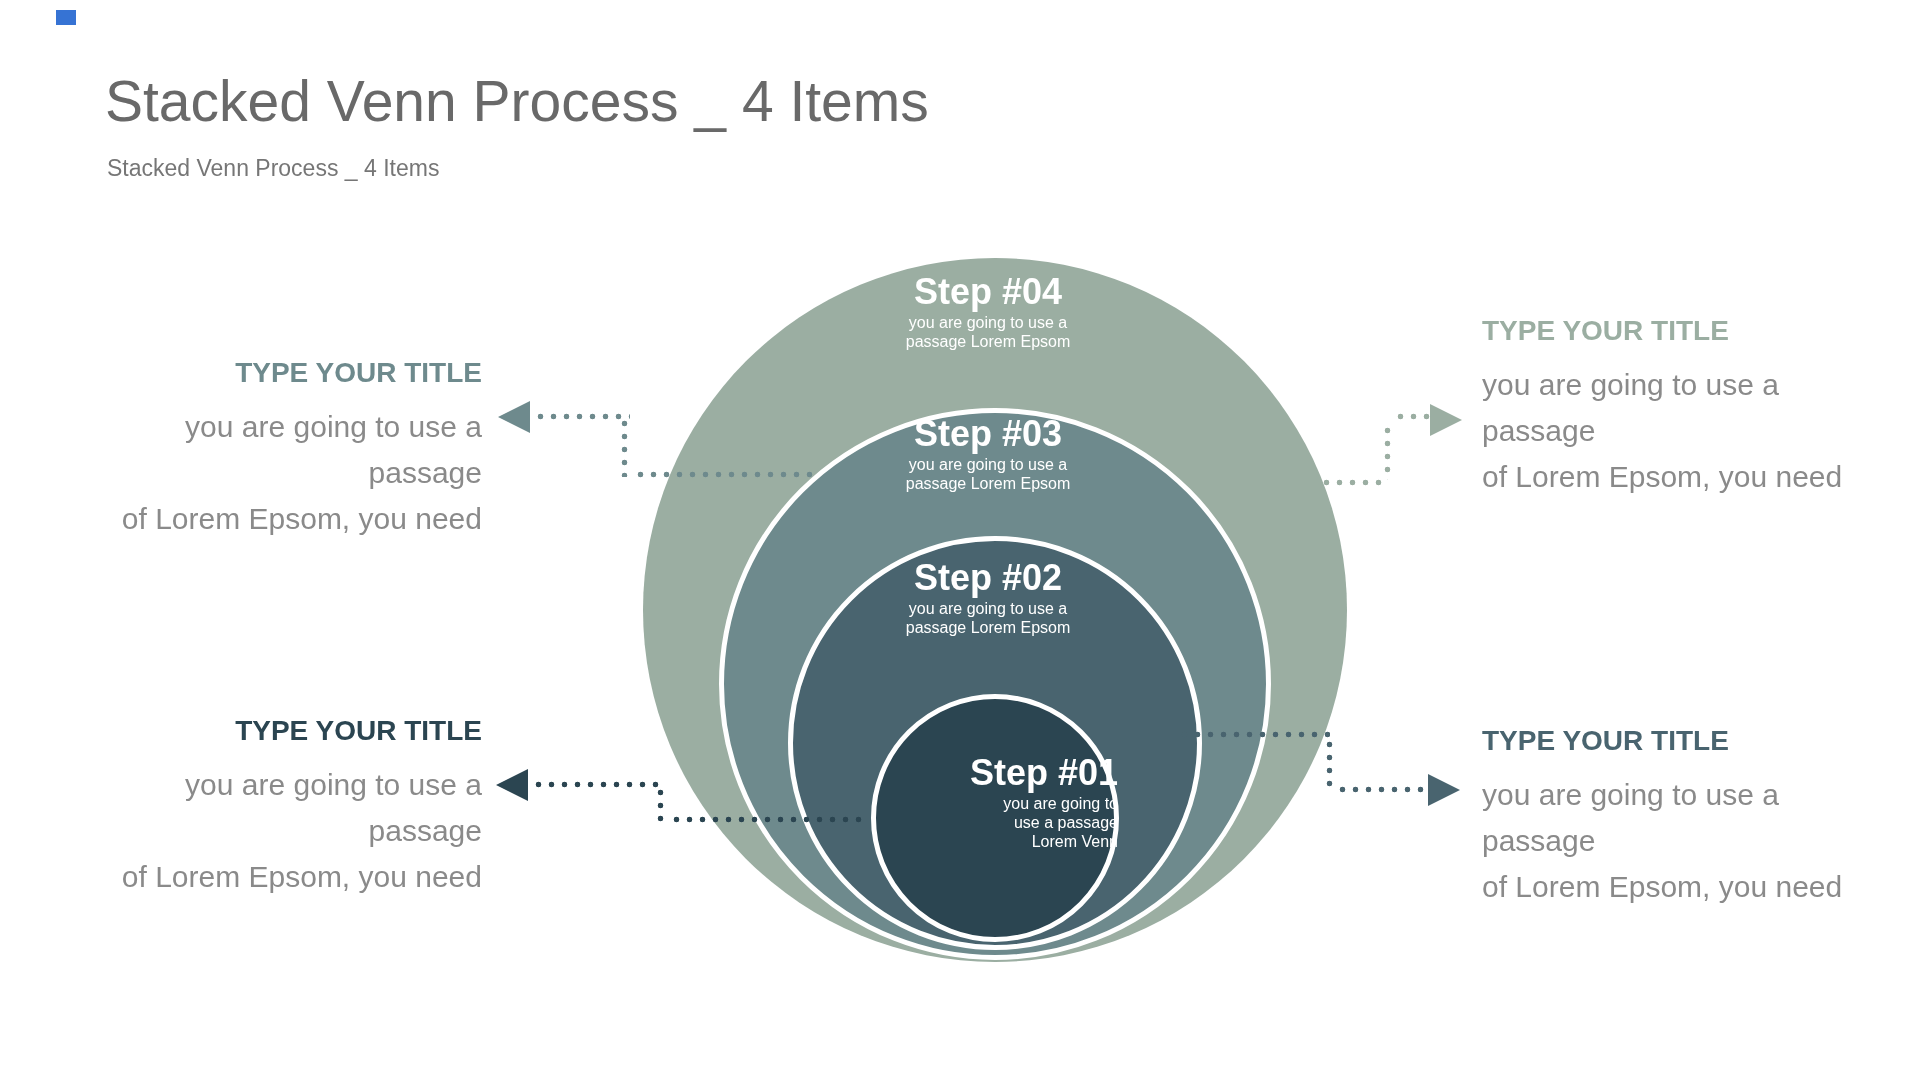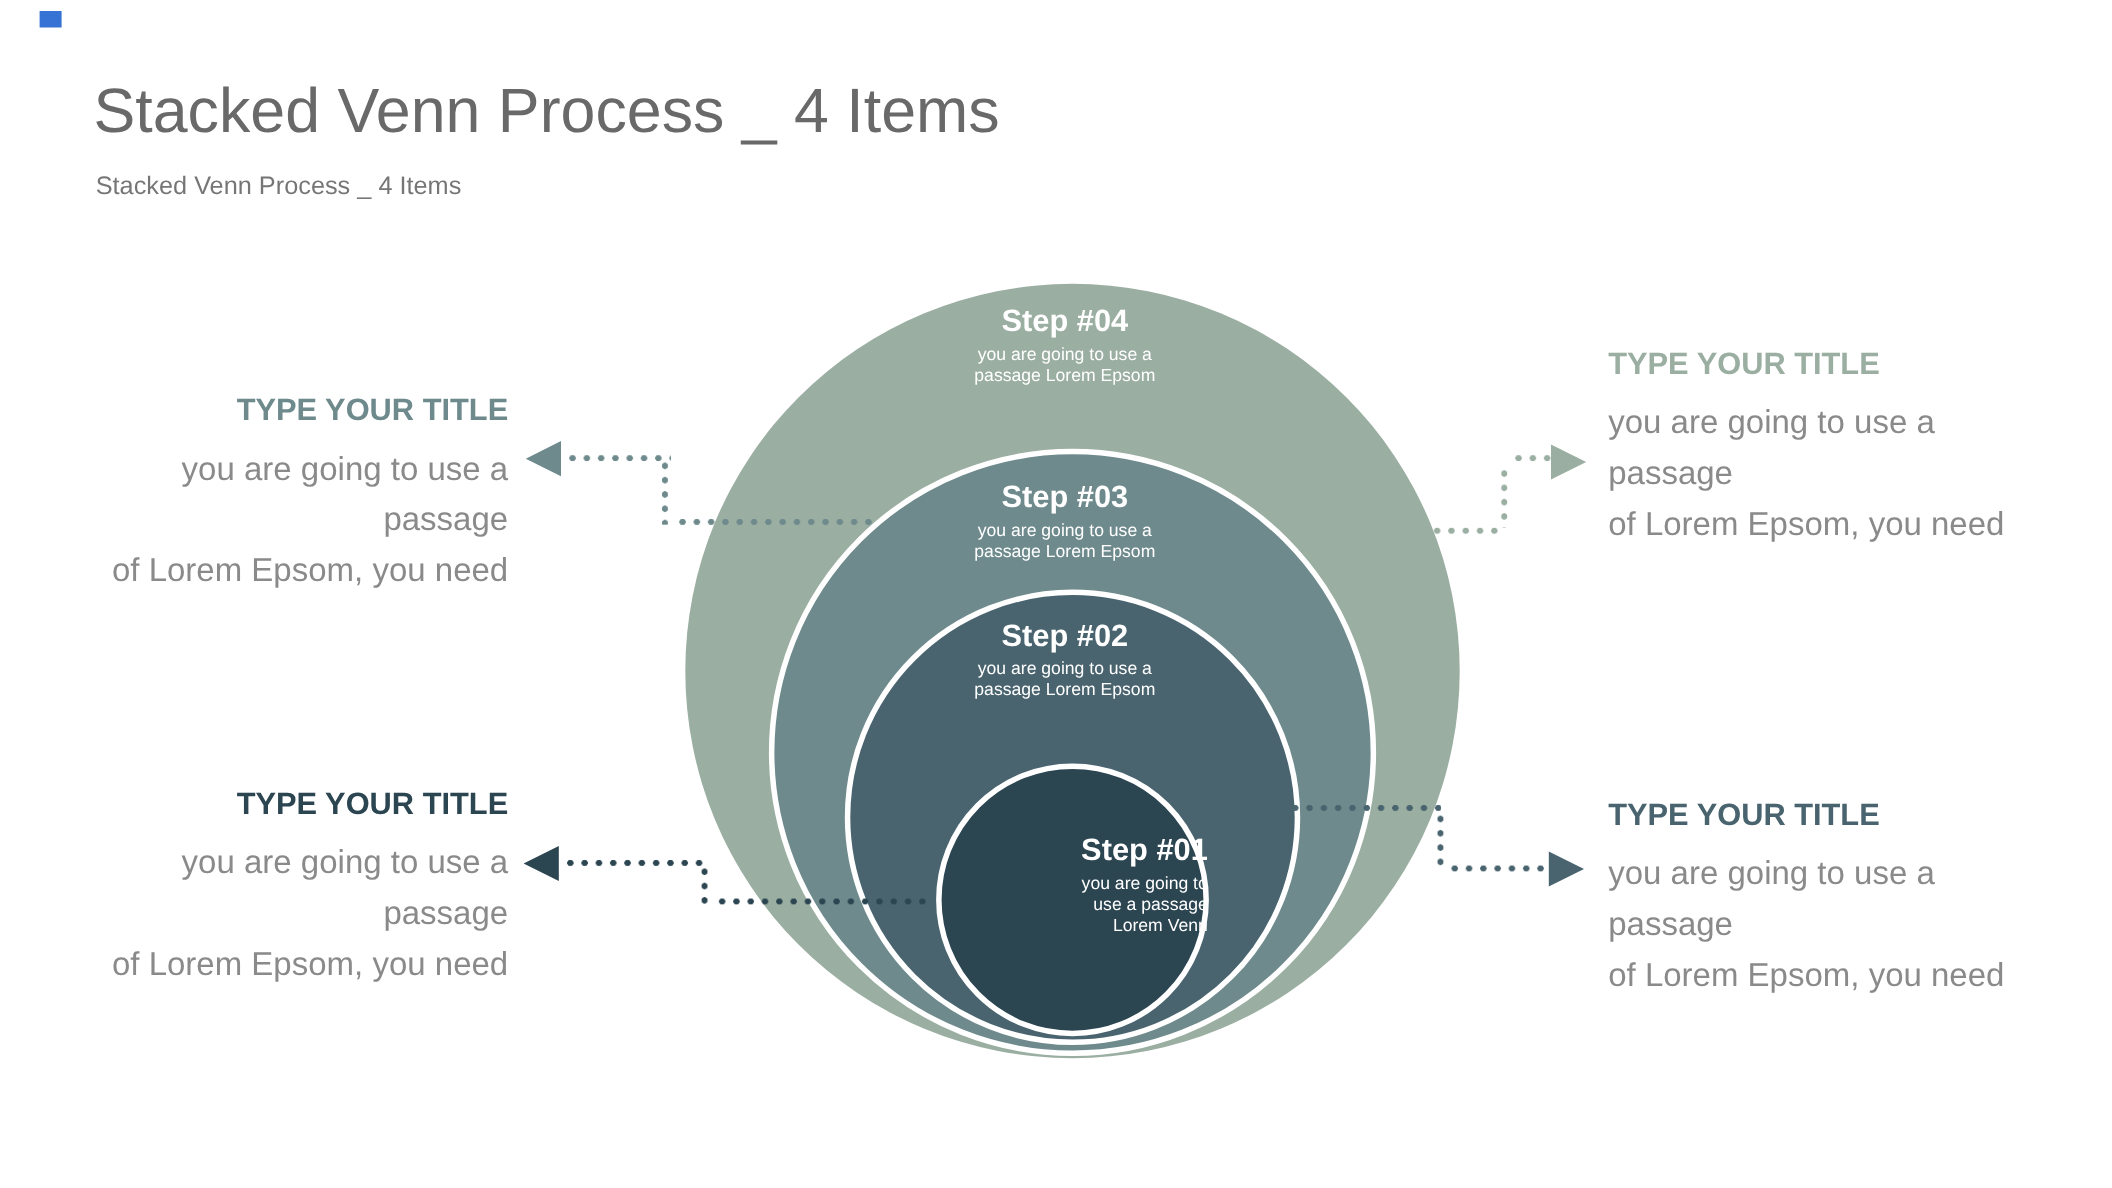--- a/index.html
+++ b/index.html
@@ -1,34 +1,34 @@
 <!DOCTYPE html>
 <html><head>
 <meta charset="utf-8">
 <style>
   html,body{margin:0;padding:0;background:#ffffff;}
   body{width:1920px;height:1080px;overflow:hidden;font-family:"Liberation Sans",sans-serif;}
-  .slide{position:relative;width:1548px;height:1080px;background:#ffffff;}
+  .slide{position:relative;width:1548px;height:1080px;background:#ffffff;margin-left:20px;}
 
   .blue-marker{position:absolute;left:36px;top:10px;width:20px;height:15px;background:var(--c);}
 
   .main-title{position:absolute;left:85px;top:68px;font-size:57px;line-height:66px;color:var(--c);font-weight:400;letter-spacing:0;}
   .sub-title{position:absolute;left:87px;top:154px;font-size:23px;line-height:28px;color:var(--c);font-weight:400;}
 
   
   .circle{position:absolute;border-radius:50%;background:var(--c);box-sizing:border-box;}
   .c4{left:623px;top:258px;width:704px;height:704px;z-index:1;}
   .c3{left:699px;top:408px;width:552px;height:552px;border:5px solid #fff;z-index:2;}
   .c2{left:768px;top:536px;width:414px;height:414px;border:5px solid #fff;z-index:3;}
   .c1{left:851px;top:694px;width:248px;height:248px;border:5px solid #fff;z-index:4;}
 
   .step-label{position:absolute;left:968px;transform:translateX(-50%);text-align:center;color:#ffffff;z-index:6;width:260px;}
-  .step-title{font-size:28px;font-weight:bold;line-height:32px;margin-bottom:5px;}
+  .step-title{font-size:36px;font-weight:bold;line-height:32px;margin-bottom:5px;}
   .step-desc{font-size:16px;line-height:19px;font-weight:400;}
-  .s4{top:276px;} .s3{top:436px;} .s2{top:562px;} .s1{top:757px;text-align:right;}
+  .s4{top:276px;} .s3{top:418px;} .s2{top:562px;} .s1{top:757px;text-align:right;}
 
   
   .callout{position:absolute;width:400px;}
   .callout.left{left:62px;text-align:right;}
   .callout.right{left:1462px;text-align:left;}
   .callout-title{font-size:28px;font-weight:bold;line-height:34px;color:var(--c);}
   .callout-body{font-size:30px;line-height:46px;color:#8a8a8a;margin-top:14px;font-weight:400;}
   .co-tl{top:356px;} .co-tr{top:314px;} .co-bl{top:714px;} .co-br{top:724px;}
 
   

